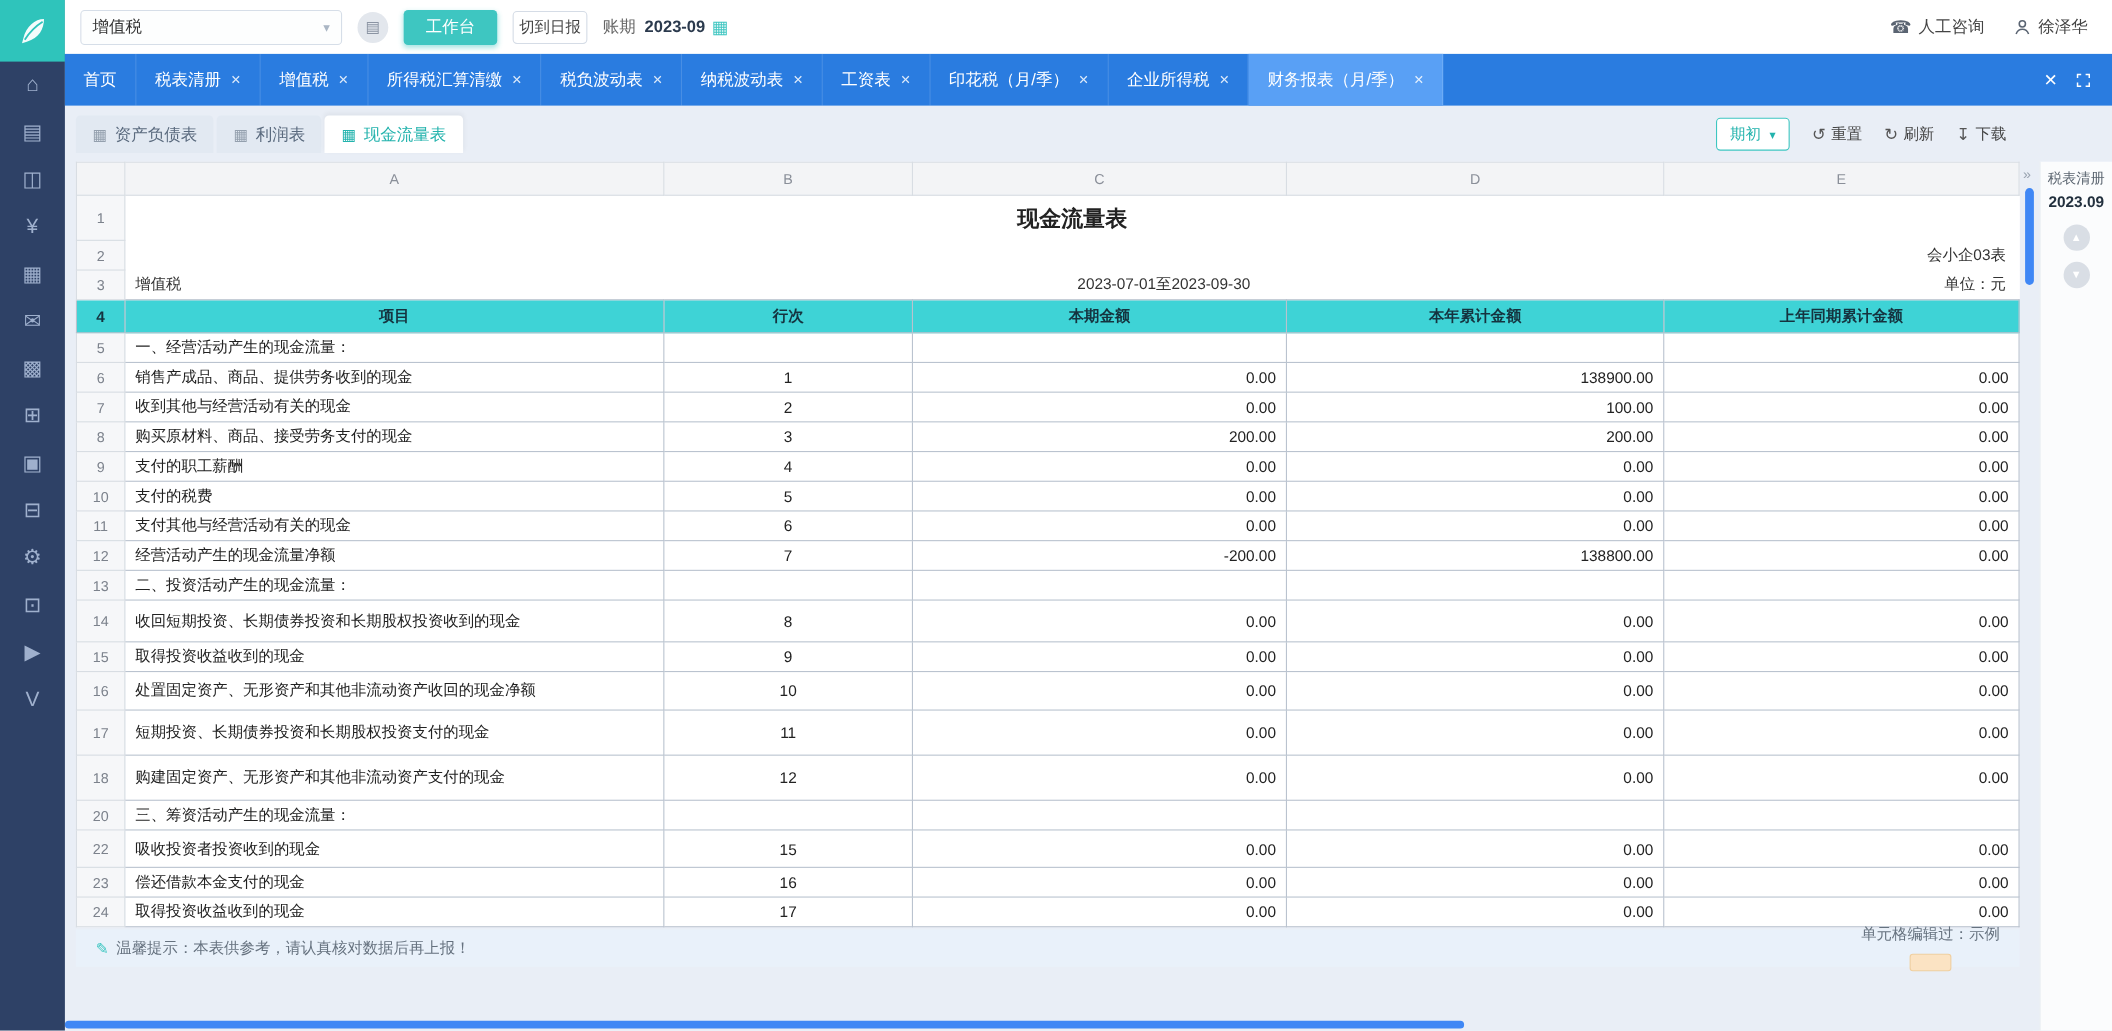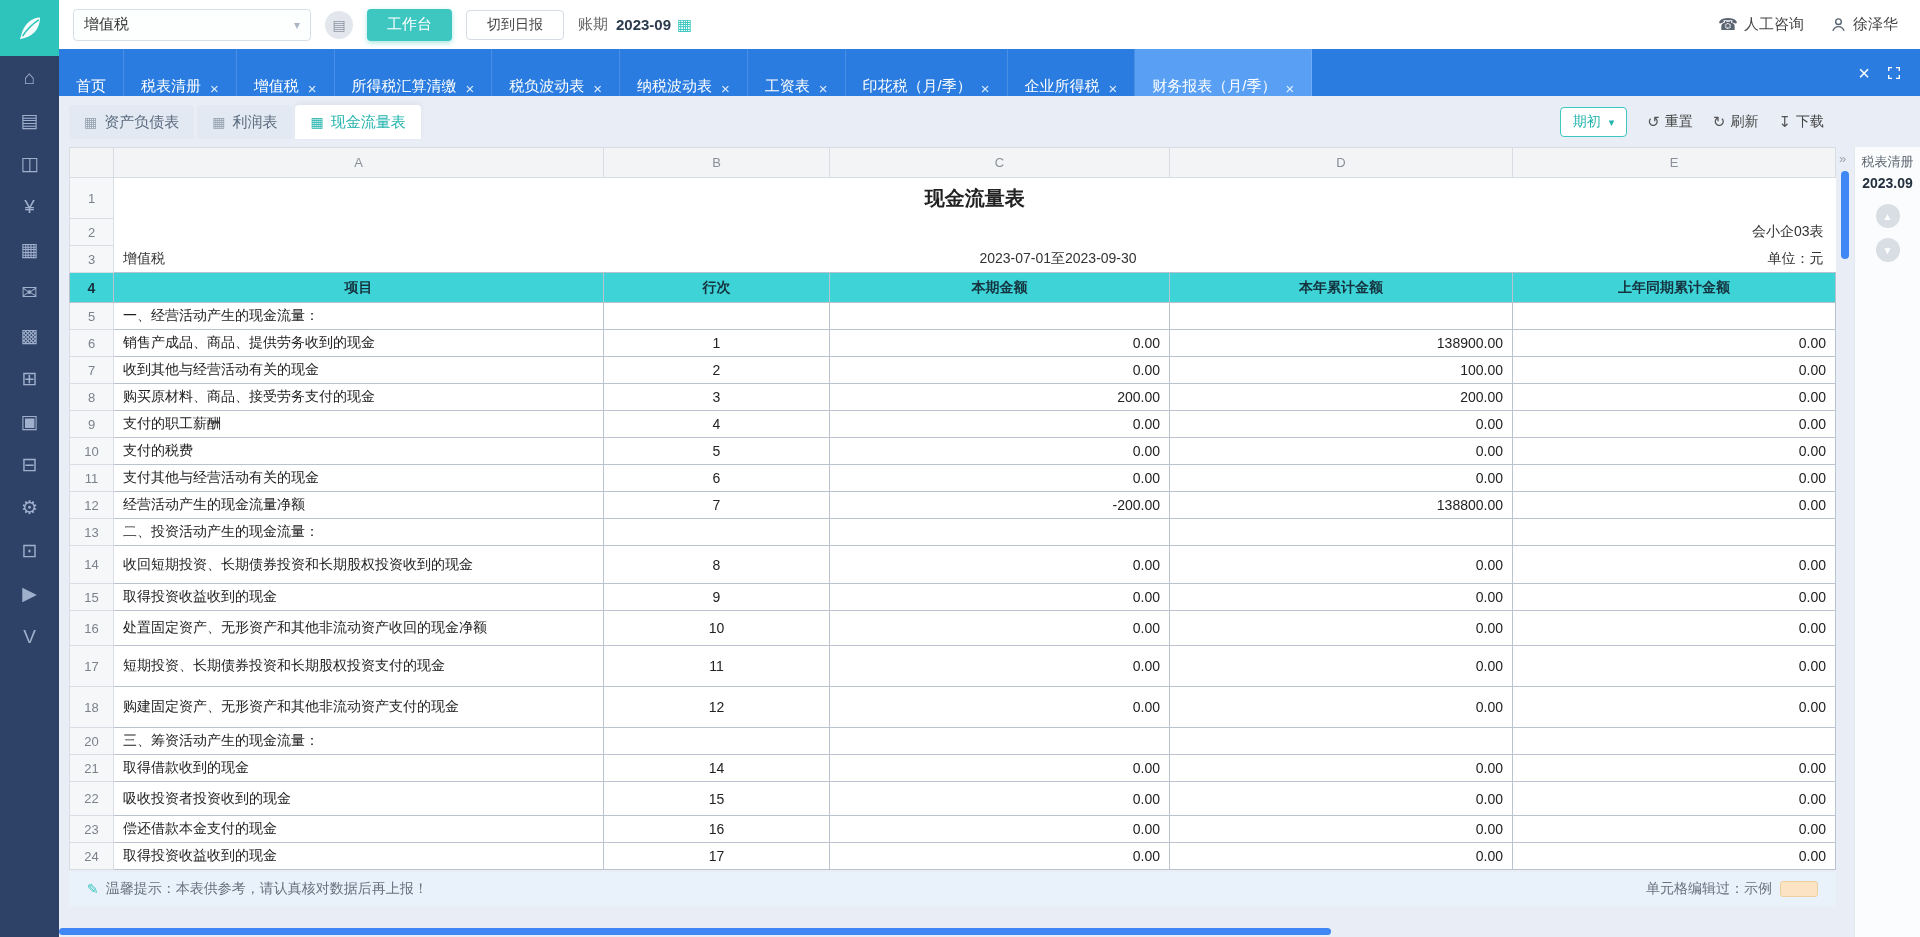--- a/index.html
+++ b/index.html
@@ -14,31 +14,31 @@
 
   
   .main { flex: 1; display: flex; flex-direction: column; min-width: 0; }
 
   
   .topbar { height: 49px; background: #fff; display: flex; align-items: center; gap: 14px; padding: 0 22px 0 14px; flex-shrink: 0; }
   .select { width: 238px; height: 32px; border: 1px solid #d6dee8; border-radius: 4px; background: #fdfefe; display: flex; align-items: center; justify-content: space-between; padding: 0 10px; color: #333; cursor: pointer; font-size: 15px; }
   .select .chev { color: #aab6c4; font-size: 12px; }
   .badge-circle { width: 28px; height: 28px; border-radius: 50%; background: #e3e7ed; color: #8b94a3; display: flex; align-items: center; justify-content: center; font-size: 14px; cursor: pointer; }
   .btn-teal { height: 32px; padding: 0 20px; background: #3ec6c1; color: #fff; border: none; border-radius: 4px; font-size: 15px; cursor: pointer; box-shadow: 0 2px 5px rgba(62,198,193,.45); font-family: inherit; }
-  .btn-plain { height: 30px; padding: 0 20px; background: #fff; color: #444; border: 1px solid #d5dce6; border-radius: 4px; font-size: 14px; cursor: pointer; font-family: inherit; }
+  .btn-plain { height: 30px; padding: 0 5px; background: #fff; color: #444; border: 1px solid #d5dce6; border-radius: 4px; font-size: 14px; cursor: pointer; font-family: inherit; }
   .period-label { color: #666; font-size: 15px; }
   .period-value { color: #2b3a4d; font-weight: bold; font-size: 15px; margin-left: -6px; }
   .cal-ic { color: #3ec6c1; font-size: 16px; margin-left: -8px; cursor: pointer; }
   .top-right { margin-left: auto; display: flex; align-items: center; gap: 26px; }
   .top-link { display: flex; align-items: center; gap: 6px; color: #444; font-size: 15px; cursor: pointer; }
   .top-link .ic { color: #5a6472; font-size: 16px; display: flex; align-items: center; }
 
   
   .tabbar { height: 47px; background: #2a7ce0; display: flex; align-items: stretch; color: #fff; flex-shrink: 0; }
-  .tab { display: flex; align-items: flex-end; gap: 9px; padding: 0 17px; font-size: 15px; cursor: pointer; border-right: 1px solid rgba(255,255,255,.14); white-space: nowrap; }
+  .tab { display: flex; align-items: center; gap: 9px; padding: 0 17px; font-size: 15px; cursor: pointer; border-right: 1px solid rgba(255,255,255,.14); white-space: nowrap; }
   .tab.active { background: #59a0f5; }
   .tab-x { font-size: 15px; color: rgba(255,255,255,.85); line-height: 1; }
   .tabbar-right { margin-left: auto; display: flex; align-items: center; gap: 16px; padding: 0 18px; }
   .tabbar-right .x-all { font-size: 20px; cursor: pointer; line-height: 1; }
   .tabbar-right .fs { cursor: pointer; display: flex; align-items: center; }
 
   
   .content { flex: 1; display: flex; flex-direction: column; min-height: 0; padding-left: 10px; }
   .subrow { display: flex; align-items: center; margin: 9px 0 8px 0; padding-right: 96px; }
   .subtab { height: 34px; display: flex; align-items: center; gap: 7px; padding: 0 15px; background: #e2e9f2; color: #5a6a7e; border-radius: 4px 4px 0 0; margin-right: 3px; font-size: 15px; cursor: pointer; }
@@ -64,21 +64,21 @@
   td.left-cell { padding-left: 9px; font-size: 14px; color: #333; }
   tr.hdr td { background: #3ed3d6; font-weight: bold; text-align: center; color: #15333f; border: 1px solid #b9c2ce; font-size: 14px; }
   td.cell { border: 1px solid #bac3cf; font-size: 14px; color: #222; overflow: hidden; white-space: nowrap; }
   td.c-item { padding-left: 9px; text-align: left; }
   td.c-line { text-align: center; }
   td.c-num { text-align: right; padding-right: 9px; }
 
   .footer-bar { height: 34px; background: #e9f1fa; display: flex; align-items: center; padding: 0 18px; margin-top: 2px; flex-shrink: 0; }
   .tip-ic { color: #3ec6c1; font-size: 14px; margin-right: 7px; }
   .tip-text { color: #66727f; font-size: 14px; }
-  .legend { margin-left: auto; display: flex; align-items: center; gap: 8px; color: #66727f; font-size: 14px; }
+  .legend { margin-left: auto; display: flex; align-items: center; gap: 8px; color: #66727f; font-size: 14px; flex-direction: column; }
   .swatch { width: 38px; height: 16px; border-radius: 3px; border: 1px solid #f0cf9f; }
 
   
   .vscroll { width: 18px; flex-shrink: 0; position: relative; }
   .collapse { position: absolute; top: 4px; left: 3px; color: #9aa4b1; font-size: 13px; cursor: pointer; }
   .vthumb { position: absolute; top: 24px; right: 5px; width: 8px; height: 88px; background: #3f87f5; border-radius: 4px; cursor: grab; }
 
   
   .month-panel { width: 66px; flex-shrink: 0; background: #fbfcfd; border-left: 1px solid #e4e9ef; display: flex; flex-direction: column; align-items: center; padding-top: 6px; }
   .mp-title { font-size: 13px; color: #5b6570; }
@@ -398,28 +398,20 @@
                   <td class="cell c-num">0.00</td>
                 </tr>
                 <tr style="height: 27px;">
                   <td class="rn">20</td>
                   <td class="cell c-item">三、筹资活动产生的现金流量：</td>
                   <td class="cell c-line"></td>
                   <td class="cell c-num"></td>
                   <td class="cell c-num"></td>
                   <td class="cell c-num"></td>
                 </tr>
-                <tr style="height: 27px;">
-                  <td class="rn">21</td>
-                  <td class="cell c-item">取得借款收到的现金</td>
-                  <td class="cell c-line">14</td>
-                  <td class="cell c-num">0.00</td>
-                  <td class="cell c-num">0.00</td>
-                  <td class="cell c-num">0.00</td>
-                </tr>
                 <tr style="height: 34px;">
                   <td class="rn">22</td>
                   <td class="cell c-item">吸收投资者投资收到的现金</td>
                   <td class="cell c-line">15</td>
                   <td class="cell c-num">0.00</td>
                   <td class="cell c-num">0.00</td>
                   <td class="cell c-num">0.00</td>
                 </tr>
                 <tr style="height: 27px;">
                   <td class="rn">23</td>

